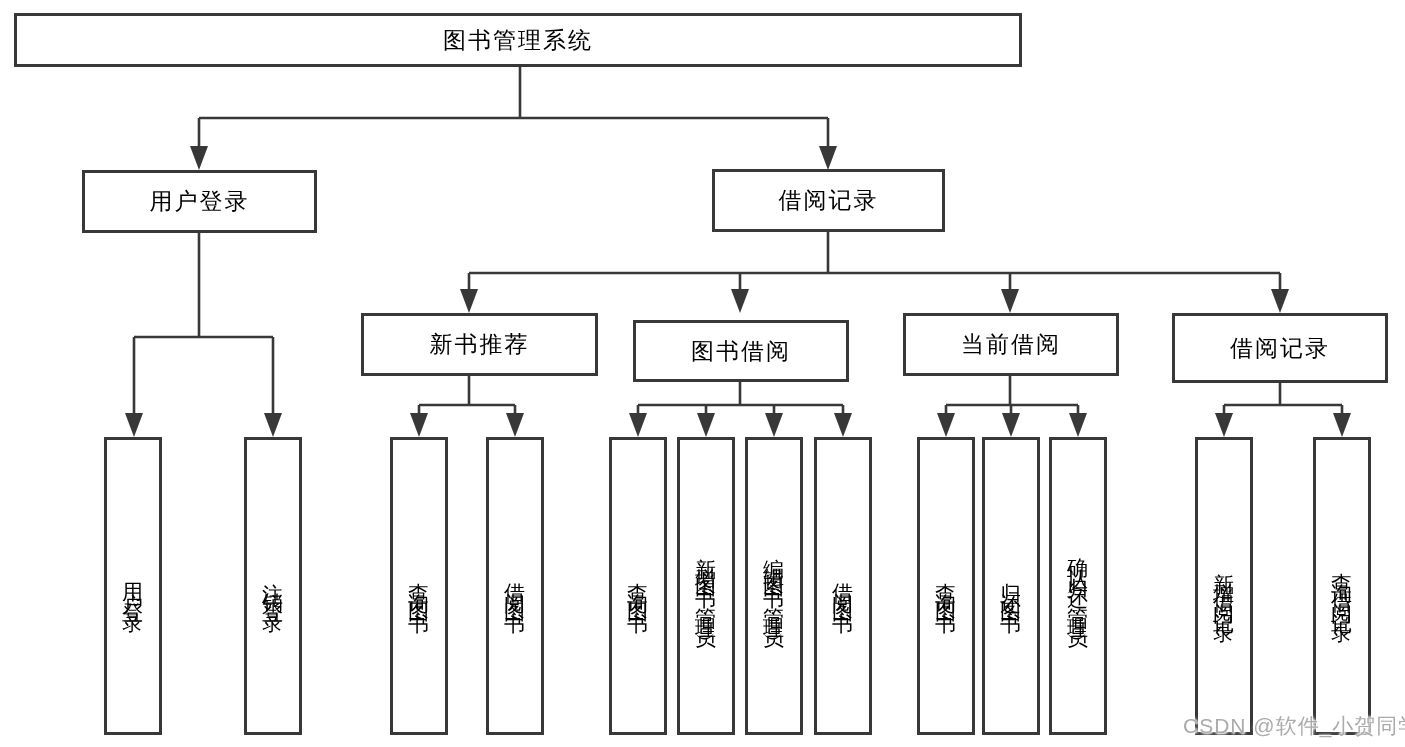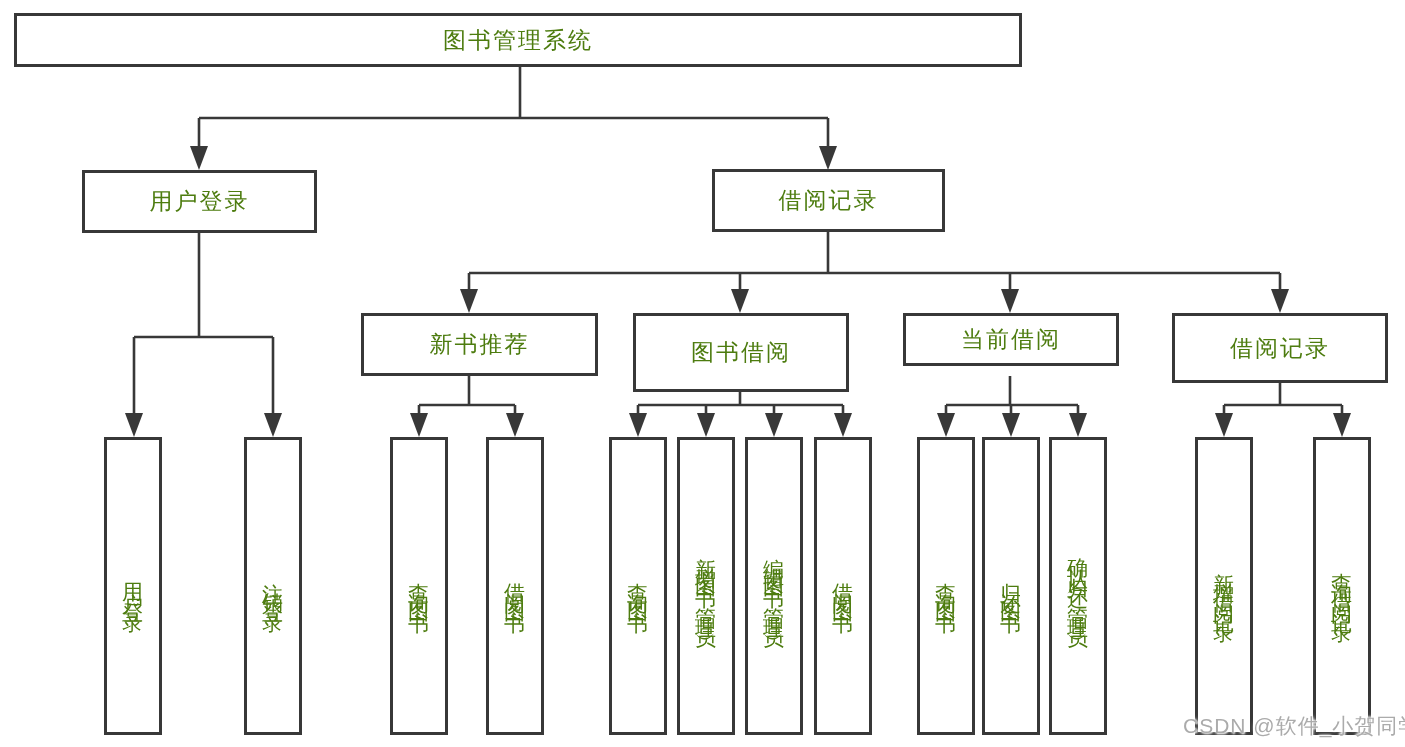--- a/index.html
+++ b/index.html
@@ -9,21 +9,21 @@
     background:#ffffff;
     overflow:hidden;
     font-family:"Liberation Sans", sans-serif;
   }
   .connectors{position:absolute;left:0;top:0;z-index:1;}
   .node{
     position:absolute;
     box-sizing:border-box;
     border:3px solid #383838;
     background:#ffffff;
-    color:#4d7c0f;
+    color:#000000;
     display:flex;
     align-items:center;
     justify-content:center;
     z-index:2;
     text-align:center;
   }
   .node.h{font-size:23px;letter-spacing:2px;}
   .node.v{
     writing-mode:vertical-rl;
     font-size:21px;
@@ -111,22 +111,22 @@
       <path d="M1333 413 L1351 413 L1342 437 Z"></path>
     </g>
   </svg>
 
   <div class="node h" style="left:14px;top:13px;width:1008px;height:54px">图书管理系统</div>
 
   <div class="node h" style="left:82px;top:170px;width:235px;height:63px">用户登录</div>
   <div class="node h" style="left:712px;top:169px;width:233px;height:63px">借阅记录</div>
 
   <div class="node h" style="left:361px;top:313px;width:237px;height:63px">新书推荐</div>
-  <div class="node h" style="left:633px;top:313px;width:216px;height:79px">图书借阅</div>
-  <div class="node h" style="left:903px;top:313px;width:216px;height:53px">当前借阅</div>
+  <div class="node h" style="left:633px;top:320px;width:216px;height:62px">图书借阅</div>
+  <div class="node h" style="left:903px;top:313px;width:216px;height:63px">当前借阅</div>
   <div class="node h" style="left:1172px;top:313px;width:216px;height:70px">借阅记录</div>
 
   <div class="node v" style="left:104px;top:437px;width:58px;height:298px">用户登录</div>
   <div class="node v" style="left:244px;top:437px;width:58px;height:298px">注销登录</div>
 
   <div class="node v" style="left:390px;top:437px;width:58px;height:298px">查询图书</div>
   <div class="node v" style="left:486px;top:437px;width:58px;height:298px">借阅图书</div>
 
   <div class="node v" style="left:609px;top:437px;width:58px;height:298px">查询图书</div>
   <div class="node v" style="left:677px;top:437px;width:58px;height:298px">新增图书（管理员）</div>

